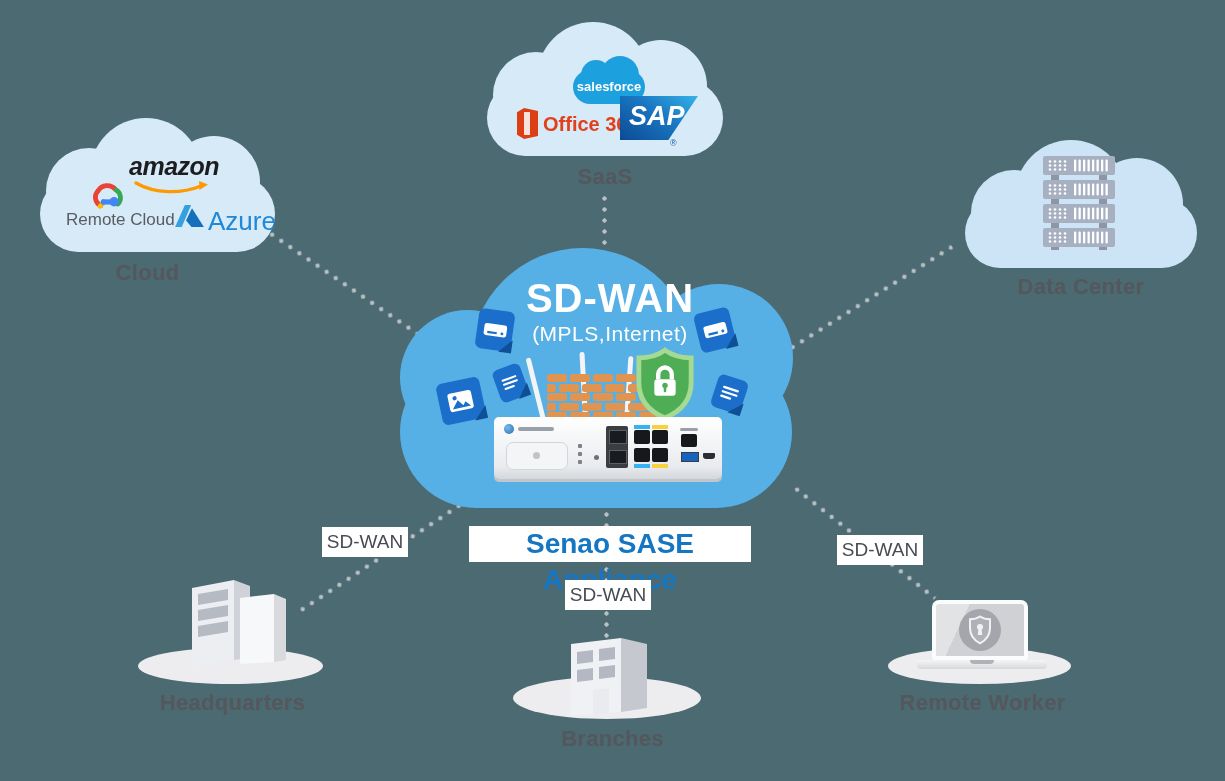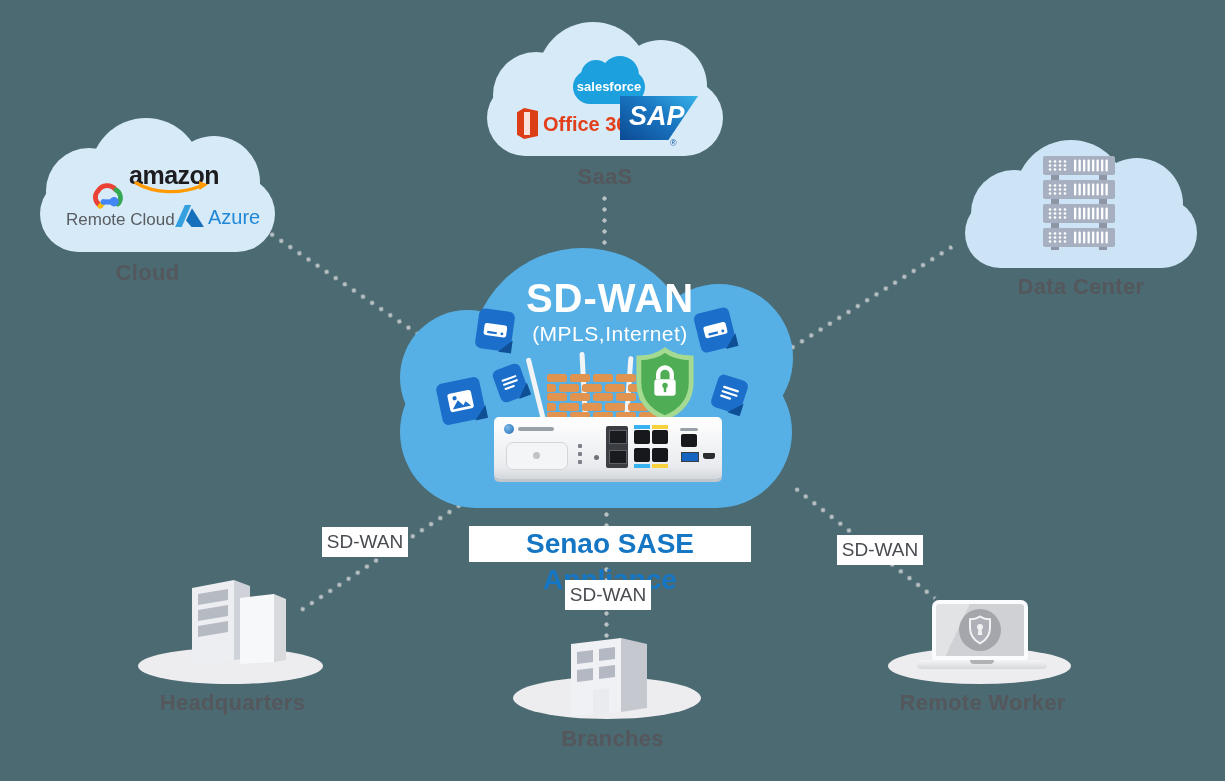--- a/index.html
+++ b/index.html
@@ -83,21 +83,21 @@
     background:#ffffff;opacity:.85;}
   .office-text{position:absolute;color:#e2401a;font-size:20px;font-weight:600;white-space:nowrap;}
   .sap-shape{position:absolute;color:#ffffff;font-weight:bold;font-style:italic;font-size:27px;
     padding:5px 0 0 9px;box-sizing:border-box;
     background:linear-gradient(215deg,#36b3e8 0%,#1a77c2 45%,#0c4a94 100%);
     clip-path:polygon(0 0,100% 0,62% 100%,0 100%);}
   .sap-reg{position:absolute;font-size:9px;color:#1a5da8;font-style:normal;}
   .amazon-text{position:absolute;color:#1d1d1f;font-size:25px;font-weight:bold;
     letter-spacing:-.5px;white-space:nowrap;}
   .gc-text{position:absolute;color:#595c60;font-size:17px;font-weight:500;white-space:nowrap;}
-  .az-text{position:absolute;color:#2088d6;font-size:20px;white-space:nowrap;}
+  .az-text{position:absolute;color:#2088d6;font-size:26px;white-space:nowrap;}
 </style>
 </head>
 <body>
 
 <div id="canvas">
 
   <div class="dots-v" style="left:602px;top:196px;height:58px;"></div>
   <div class="dots-h" style="left:270px;top:232px;width:179px;transform:rotate(34.3deg);"></div>
   <div class="dots-h" style="left:790px;top:345px;width:191px;transform:rotate(-32.2deg);"></div>
   <div class="dots-h" style="left:300px;top:607px;width:210px;transform:rotate(-33.5deg);"></div>
@@ -123,21 +123,21 @@
     <span class="sap-reg" style="left:183px;top:116px;z-index:3;">®</span>
   </div>
   <div class="site-label" style="left:487px;top:164px;width:236px;">SaaS</div>
 
   <div class="cloud" style="left:40px;top:118px;width:235px;height:140px;--c:#d7eaf8;">
     <i class="cb" style="left:6px;top:30px;width:86px;height:86px;"></i>
     <i class="cb" style="left:50px;top:0;width:112px;height:112px;"></i>
     <i class="cb" style="left:128px;top:18px;width:92px;height:92px;"></i>
     <i class="cbase" style="left:0;top:58px;width:235px;height:76px;"></i>
 
-    <div class="amazon-text" style="left:89px;top:43px;z-index:3;">amazon</div>
+    <div class="amazon-text" style="left:89px;top:34px;z-index:3;font-style:italic;">amazon</div>
     <svg style="position:absolute;left:93px;top:62px;z-index:3;" width="78" height="16" viewBox="0 0 78 16">
       <path d="M3 3 C 22 14, 48 14, 68 6" stroke="#ff9900" fill="none" stroke-width="3.4" stroke-linecap="round"></path>
       <path d="M66 1 L75 4.5 L66.5 10 Z" fill="#ff9900"></path>
     </svg>
 
     <svg style="position:absolute;left:50px;top:64px;z-index:3;" width="34" height="30" viewBox="0 0 36 30">
       <g fill="none" stroke-linecap="round">
         <path d="M11.5 24 A9.5 9.5 0 0 1 8.5 8.5" stroke="#ea4335" stroke-width="5"></path>
         <path d="M8.5 8.5 A11.5 11.5 0 0 1 27 7" stroke="#ea4335" stroke-width="5"></path>
         <path d="M27.5 7.5 A9.5 9.5 0 0 1 29.5 22.5" stroke="#34a853" stroke-width="5"></path>

